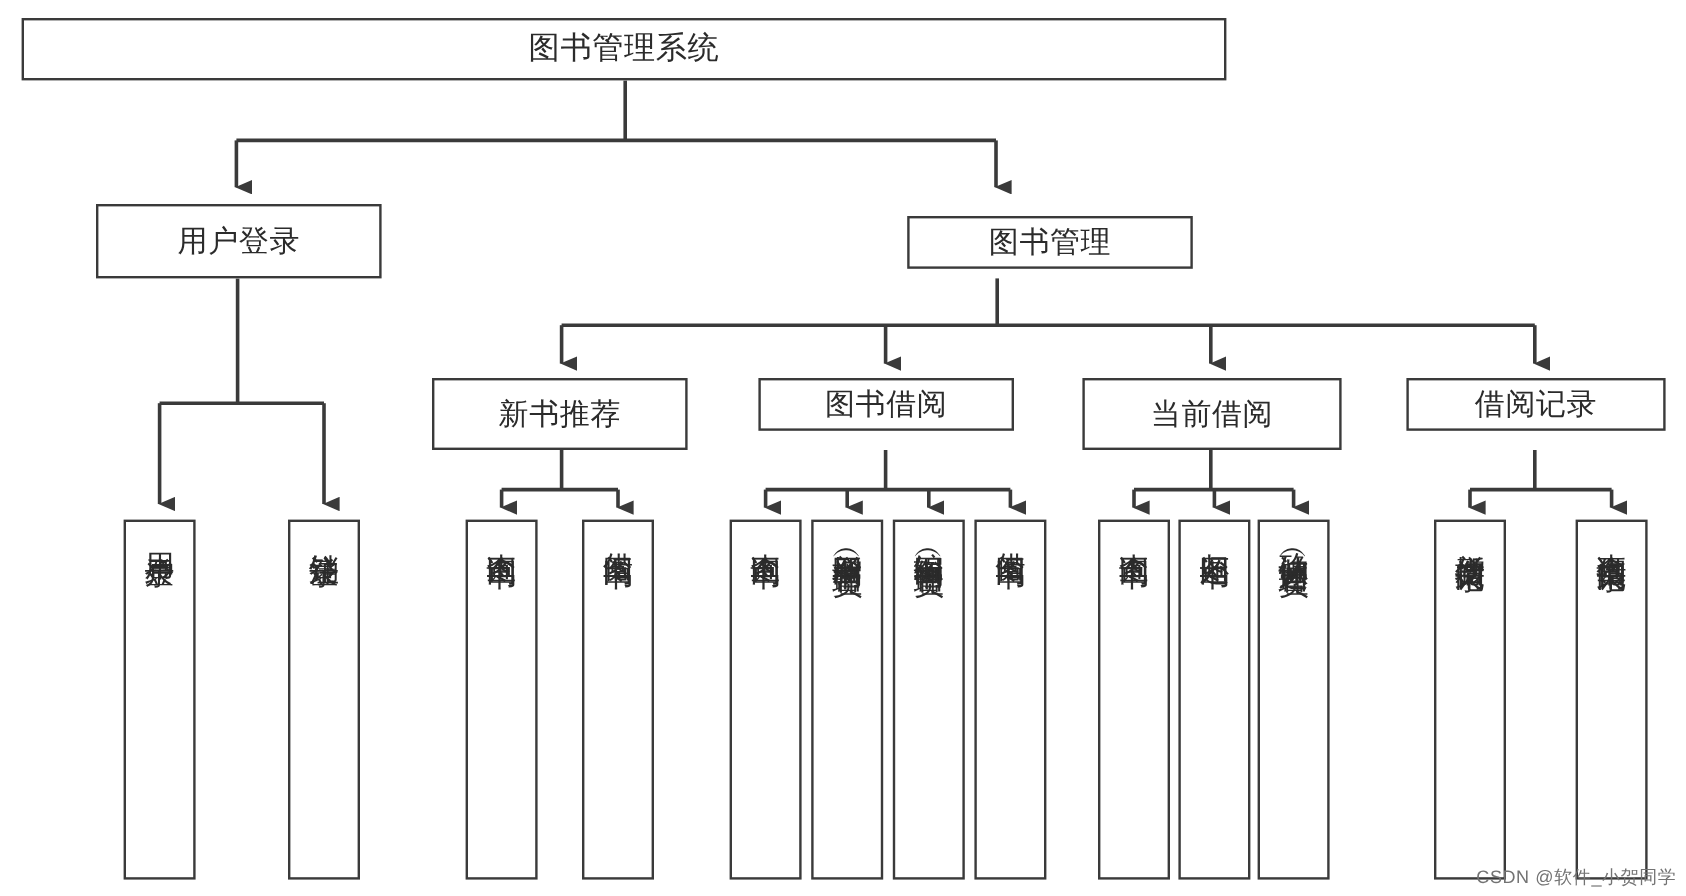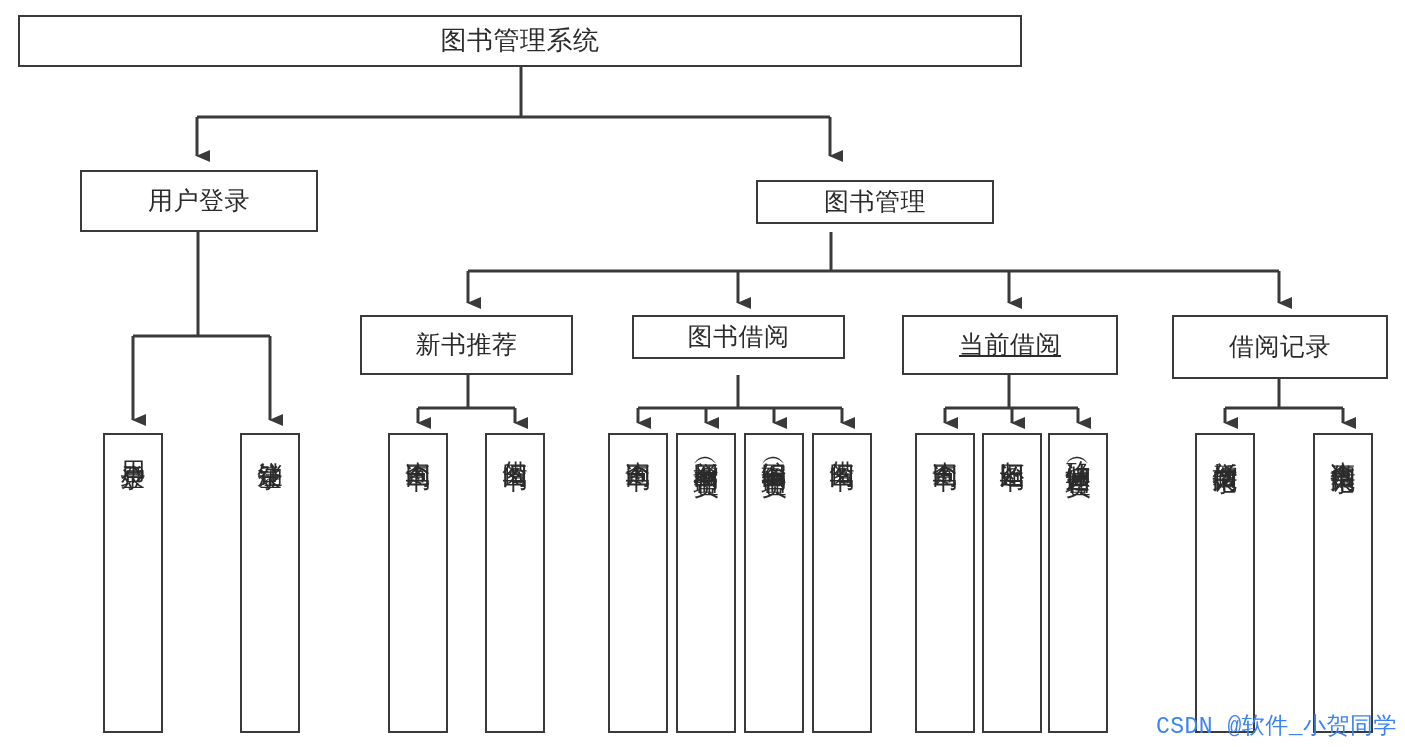--- a/index.html
+++ b/index.html
@@ -53,25 +53,25 @@
     text-orientation: upright;
     font-size: 25px;
     line-height: 1.08;
     letter-spacing: 2px;
     white-space: nowrap;
   }
   .watermark {
     position: absolute;
     right: 8px;
     bottom: 6px;
-    font-size: 23px;
-    color: #3b82f6;
+    font-size: 15px;
+    color: #737373;
     letter-spacing: 0.5px;
     white-space: nowrap;
-    font-family: Liberation Mono, monospace;
+    font-family: Liberation Sans, sans-serif;
   }
 </style>
 </head>
 <body>
 
 <svg id="canvas" viewBox="0 0 1405 747" xmlns="http://www.w3.org/2000/svg">
   <defs>
     <marker id="arrow" viewBox="0 0 12 14" refX="6" refY="13" markerWidth="12" markerHeight="14" orient="auto-start-reverse" markerUnits="userSpaceOnUse">
       <path d="M0,0 L12,0 L6,14 Z" fill="#3a3a3a"></path>
     </marker>
@@ -133,25 +133,25 @@
 </div>
 
 <div class="node horiz" style="left:360px; top:315px; width:213px; height:60px;">
   <span class="label">新书推荐</span>
 </div>
 
 <div class="node horiz" style="left:632px; top:315px; width:213px; height:44px;">
   <span class="label">图书借阅</span>
 </div>
 
-<div class="node horiz" style="left:902px; top:315px; width:216px; height:60px;text-decoration:underline;">
+<div class="node horiz" style="left:902px; top:315px; width:216px; height:60px;">
   <span class="label">当前借阅</span>
 </div>
 
-<div class="node horiz" style="left:1172px; top:315px; width:216px; height:64px;">
+<div class="node horiz" style="left:1172px; top:315px; width:216px; height:44px;">
   <span class="label">借阅记录</span>
 </div>
 
 <div class="node vert" style="left:103px; top:433px; width:60px; height:300px;">
   <span class="label">用户登录</span>
 </div>
 
 <div class="node vert" style="left:240px; top:433px; width:60px; height:300px;">
   <span class="label">注销登录</span>
 </div>

